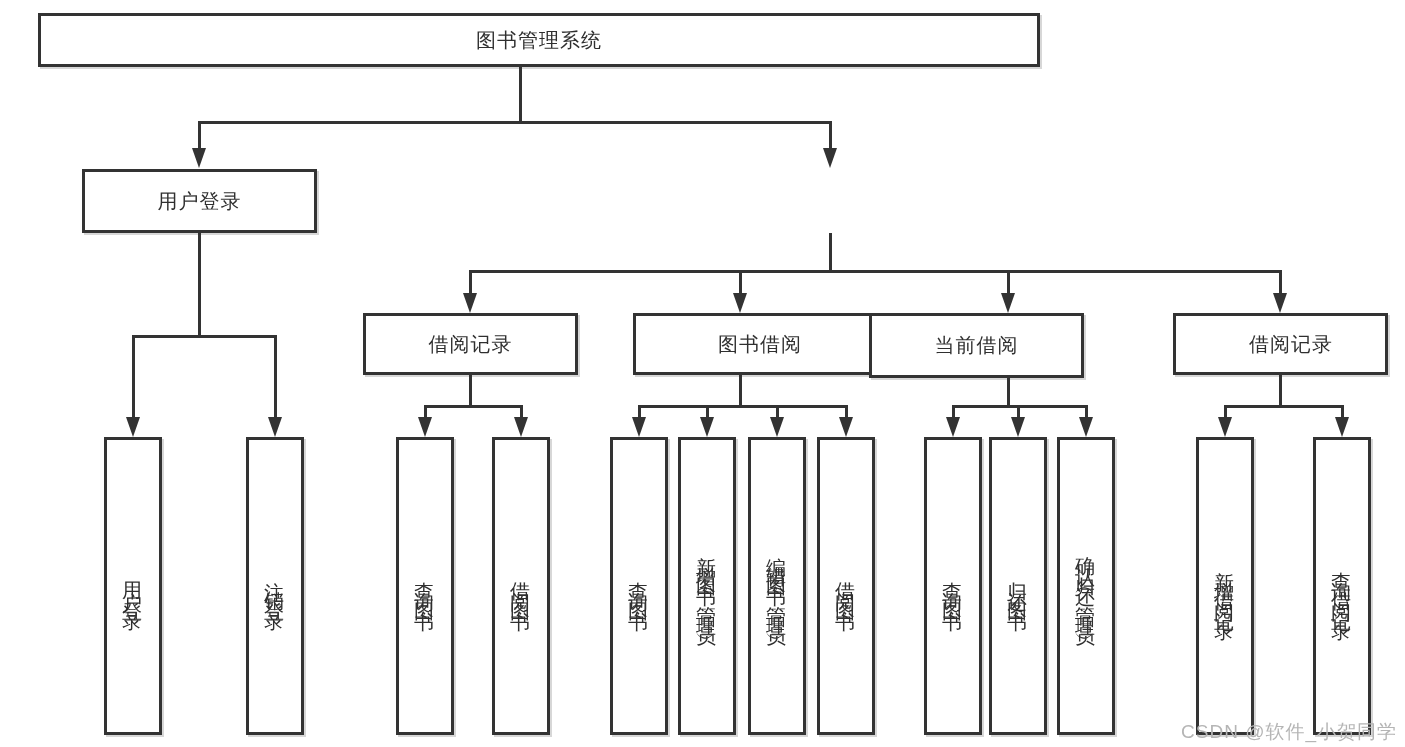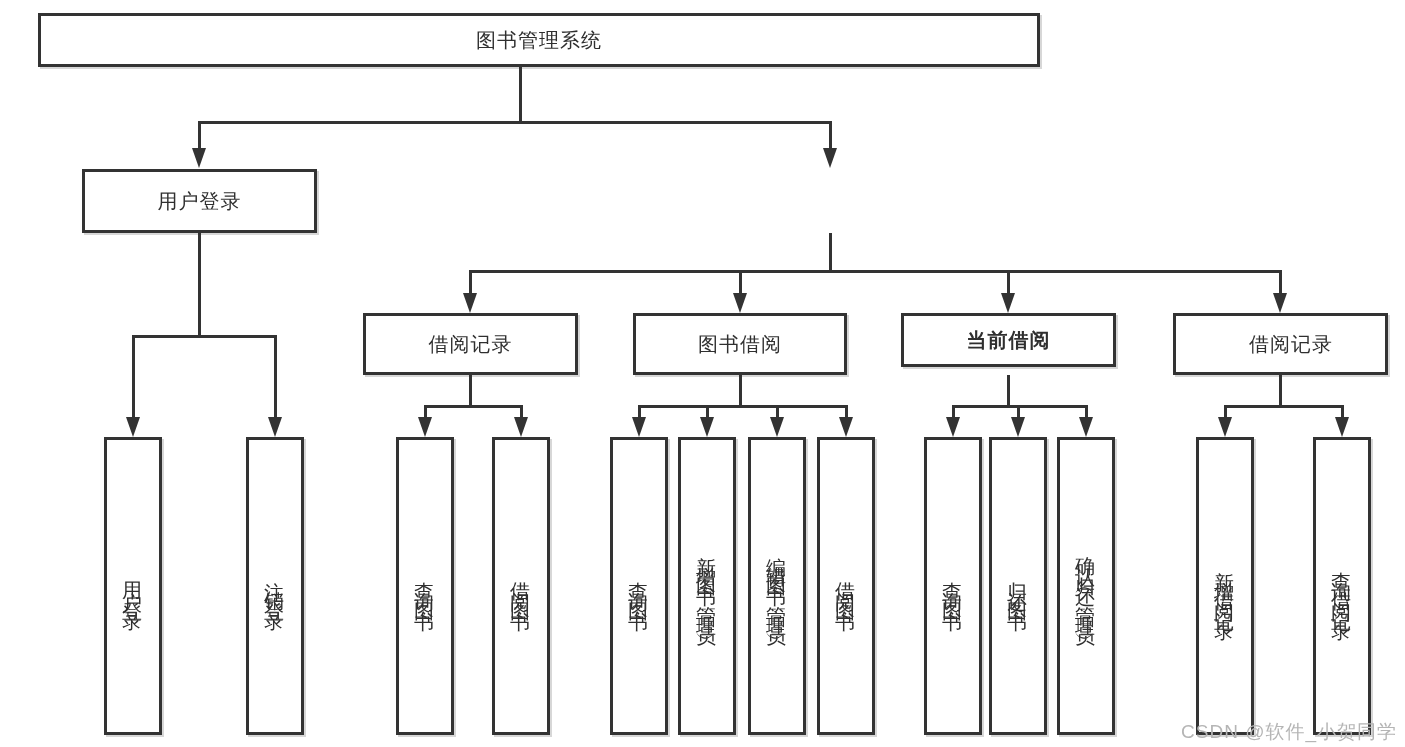--- a/index.html
+++ b/index.html
@@ -71,24 +71,24 @@
     <span>图书管理系统</span>
   </div>
 
   <div class="box" style="left:82px; top:169px; width:235px; height:64px;">
     <span>用户登录</span>
   </div>
 
   <div class="box" style="left:363px; top:313px; width:215px; height:62px;">
     <span>借阅记录</span>
   </div>
-  <div class="box" style="left:633px; top:313px; width:214px; height:62px;">
+  <div class="box" style="left:633px; top:313px; width:254px; height:62px;">
     <span>图书借阅</span>
   </div>
-  <div class="box" style="left:901px; top:313px; width:215px; height:54px;font-weight:bold;">
+  <div class="box" style="left:869px; top:313px; width:215px; height:65px;">
     <span>当前借阅</span>
   </div>
   <div class="box" style="left:1173px; top:313px; width:215px; height:62px;padding-left:21px;">
     <span>借阅记录</span>
   </div>
 
   <div class="box vbox" style="left:104px; top:437px; width:58px; height:298px;">
     <span class="lbl">用户登录</span>
   </div>
   <div class="box vbox" style="left:246px; top:437px; width:58px; height:298px;">

